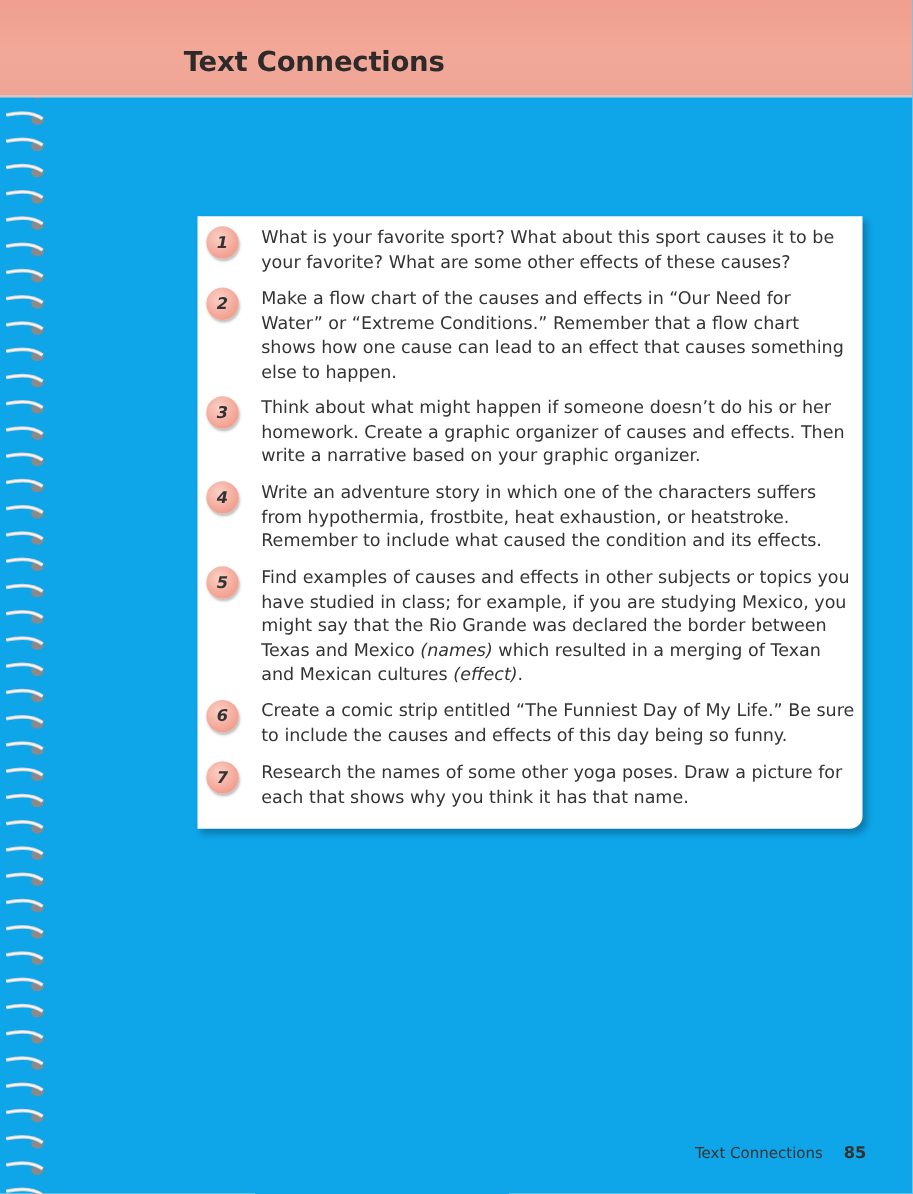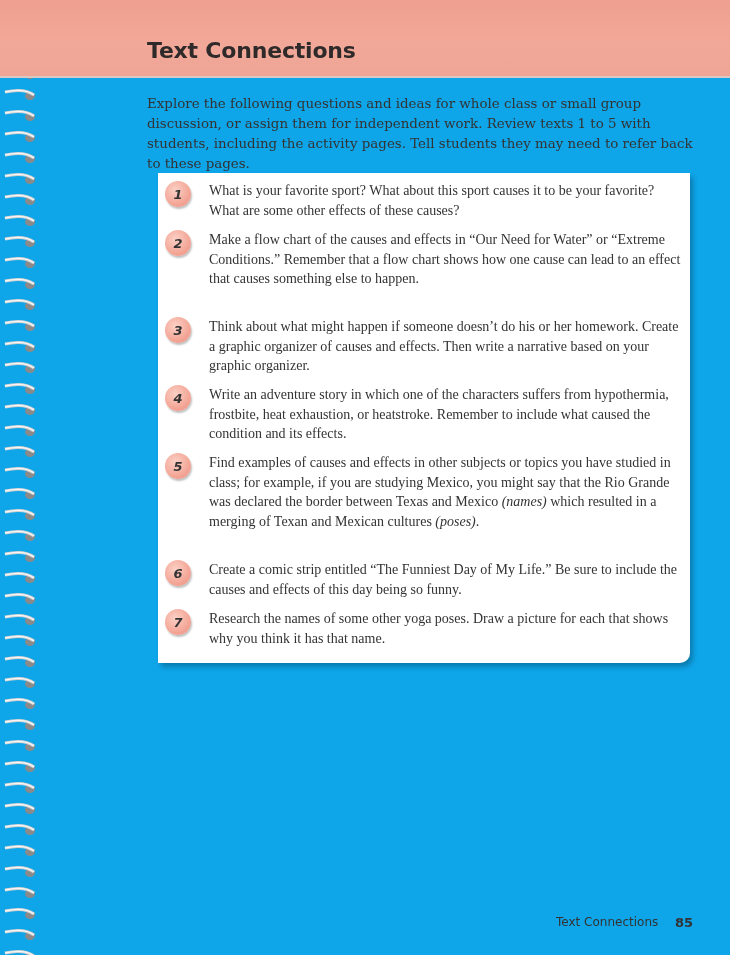--- a/index.html
+++ b/index.html
@@ -4,21 +4,21 @@
 <style>
   html, body { margin:0; padding:0; }
   body { width:730px; height:955px; background:#ffffff; position:relative; overflow:hidden; font-family:"DejaVu Sans", sans-serif; }
   .page { position:absolute; left:0; top:0; width:730px; height:955px; background:#0ea5e9; }
   .header-band { position:absolute; left:0; top:0; width:730px; height:76px; background:linear-gradient(180deg,#efa090 0%,#f2a898 60%,#eea595 100%); border-bottom:2px solid #d8c8c4; }
   .title { position:absolute; left:147px; top:38px; font-family:"DejaVu Sans", sans-serif; font-weight:bold; font-size:22px; color:#2f2a2a; letter-spacing:-0.2px; }
   .intro { position:absolute; left:147px; top:94px; width:548px; font-family:"DejaVu Serif", serif; font-size:13.4px; line-height:20px; color:#333; }
   .card { position:absolute; left:158px; top:173px; width:532px; height:490px; background:#fff; border-radius:0 0 10px 0; box-shadow:3px 4px 5px rgba(0,0,0,0.25); }
   .item { position:absolute; left:165px; width:520px; }
   .badge { position:absolute; left:0; top:0; width:26px; height:26px; border-radius:50%; background:radial-gradient(circle at 40% 35%, #fbd0c5 0%, #f2a090 70%, #e89080 100%); box-shadow:1px 2px 2px rgba(0,0,0,0.25); display:flex; align-items:center; justify-content:center; font-size:13px; font-weight:bold; font-style:italic; color:#333; }
-  .itext { position:absolute; left:44px; top:0; width:476px; font-size:14px; line-height:19.5px; color:#333;font-family:Liberation Serif, serif; }
+  .itext { position:absolute; left:44px; top:0; width:476px; font-size:14px; line-height:19.5px; color:#333; }
   .spiral { position:absolute; left:0; top:0; width:40px; height:955px; }
   .coil { position:absolute; left:4px; width:32px; height:14px; }
   .footer-label { position:absolute; left:556px; top:915px; font-size:12px; color:#333; }
   .footer-num { position:absolute; left:675px; top:915px; font-size:13px; font-weight:bold; color:#333; }
 </style>
 </head>
 <body>
 
 <div class="page">
   <div class="spiral" id="spiral">
@@ -250,21 +250,20 @@
       <svg class="coil" viewBox="0 0 32 14" style="top: 949px;">
         <ellipse cx="26" cy="8" rx="5" ry="4" fill="#8a8a8a"></ellipse>
         <path d="M1 4 C10 2 22 1 30 7" stroke="#d0d0d0" stroke-width="3" fill="none"></path>
         <path d="M1 4 C10 2 22 1 30 7" stroke="#f6f6f6" stroke-width="1.4" fill="none"></path>
       </svg>
     </div>
 
   <div class="header-band"></div>
   <div class="title">Text Connections</div>
 
-  <div class="intro">Explore the following questions and ideas for whole class or small group discussion, or assign them for independent work. Review texts 1 to 5 with students, including the activity pages. Tell students they may need to refer back to these pages.</div>
 
   <div class="card"></div>
 
   <div class="item" style="top:181px">
     <div class="badge">1</div>
     <div class="itext">What is your favorite sport? What about this sport causes it to be your favorite? What are some other effects of these causes?</div>
   </div>
   <div class="item" style="top:230px">
     <div class="badge">2</div>
     <div class="itext">Make a flow chart of the causes and effects in “Our Need for Water” or “Extreme Conditions.” Remember that a flow chart shows how one cause can lead to an effect that causes something else to happen.</div>
@@ -272,21 +271,21 @@
   <div class="item" style="top:317px">
     <div class="badge">3</div>
     <div class="itext">Think about what might happen if someone doesn’t do his or her homework. Create a graphic organizer of causes and effects. Then write a narrative based on your graphic organizer.</div>
   </div>
   <div class="item" style="top:385px">
     <div class="badge">4</div>
     <div class="itext">Write an adventure story in which one of the characters suffers from hypothermia, frostbite, heat exhaustion, or heatstroke. Remember to include what caused the condition and its effects.</div>
   </div>
   <div class="item" style="top:453px">
     <div class="badge">5</div>
-    <div class="itext"><span>Find examples of causes and effects in other subjects or topics you have studied in class; for example, if you are studying Mexico, you might say that the Rio Grande was declared the border between Texas and Mexico </span><i>(names)</i><span> which resulted in a merging of Texan and Mexican cultures </span><i>(poses)</i><span>.</span></div>
+    <div class="itext"><span>Find examples of causes and effects in other subjects or topics you have studied in class; for example, if you are studying Mexico, you might say that the Rio Grande was declared the border between Texas and Mexico </span><i>(names)</i><span> which resulted in a merging of Texan and Mexican cultures </span><i>(effect)</i><span>.</span></div>
   </div>
   <div class="item" style="top:560px">
     <div class="badge">6</div>
     <div class="itext">Create a comic strip entitled “The Funniest Day of My Life.” Be sure to include the causes and effects of this day being so funny.</div>
   </div>
   <div class="item" style="top:609px">
     <div class="badge">7</div>
     <div class="itext">Research the names of some other yoga poses. Draw a picture for each that shows why you think it has that name.</div>
   </div>
 

